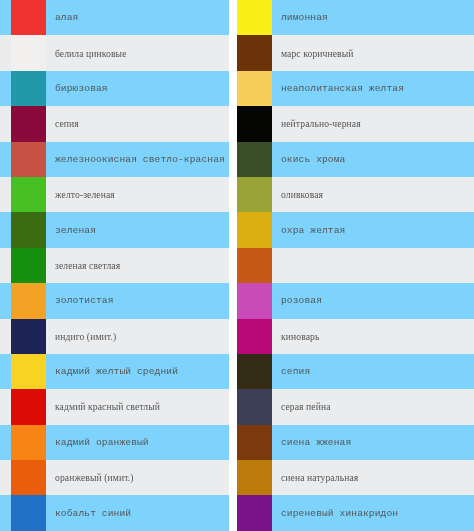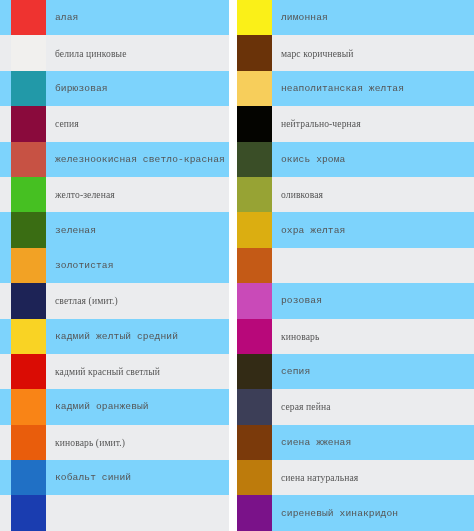--- a/index.html
+++ b/index.html
@@ -136,31 +136,37 @@
             <div class="swatch" style="background-color: rgb(70, 192, 34);"></div>
           </div>
           <div class="color-label">желто-зеленая</div>
         </div>
         <div class="color-row odd">
           <div class="swatch-cell">
             <div class="swatch" style="background-color: rgb(58, 109, 19);"></div>
           </div>
           <div class="color-label">зеленая</div>
         </div>
+        <div class="color-row even">
+          <div class="swatch-cell">
+            <div class="swatch" style="background-color: rgb(23, 144, 15);"></div>
+          </div>
+          <div class="color-label">зеленая светлая</div>
+        </div>
         <div class="color-row odd">
           <div class="swatch-cell">
             <div class="swatch" style="background-color: rgb(242, 162, 37);"></div>
           </div>
           <div class="color-label">золотистая</div>
         </div>
         <div class="color-row even">
           <div class="swatch-cell">
             <div class="swatch" style="background-color: rgb(29, 35, 86);"></div>
           </div>
-          <div class="color-label">светлая (имит.)</div>
+          <div class="color-label">индиго (имит.)</div>
         </div>
         <div class="color-row odd">
           <div class="swatch-cell">
             <div class="swatch" style="background-color: rgb(249, 211, 36);"></div>
           </div>
           <div class="color-label">кадмий желтый средний</div>
         </div>
         <div class="color-row even">
           <div class="swatch-cell">
             <div class="swatch" style="background-color: rgb(218, 12, 4);"></div>
@@ -170,21 +176,21 @@
         <div class="color-row odd">
           <div class="swatch-cell">
             <div class="swatch" style="background-color: rgb(249, 132, 22);"></div>
           </div>
           <div class="color-label">кадмий оранжевый</div>
         </div>
         <div class="color-row even">
           <div class="swatch-cell">
             <div class="swatch" style="background-color: rgb(233, 93, 12);"></div>
           </div>
-          <div class="color-label">киноварь (имит.)</div>
+          <div class="color-label">оранжевый (имит.)</div>
         </div>
         <div class="color-row odd">
           <div class="swatch-cell">
             <div class="swatch" style="background-color: rgb(32, 112, 197);"></div>
           </div>
           <div class="color-label">кобальт синий</div>
         </div>
         <div class="color-row even">
           <div class="swatch-cell">
             <div class="swatch" style="background-color: rgb(26, 61, 176);"></div>

